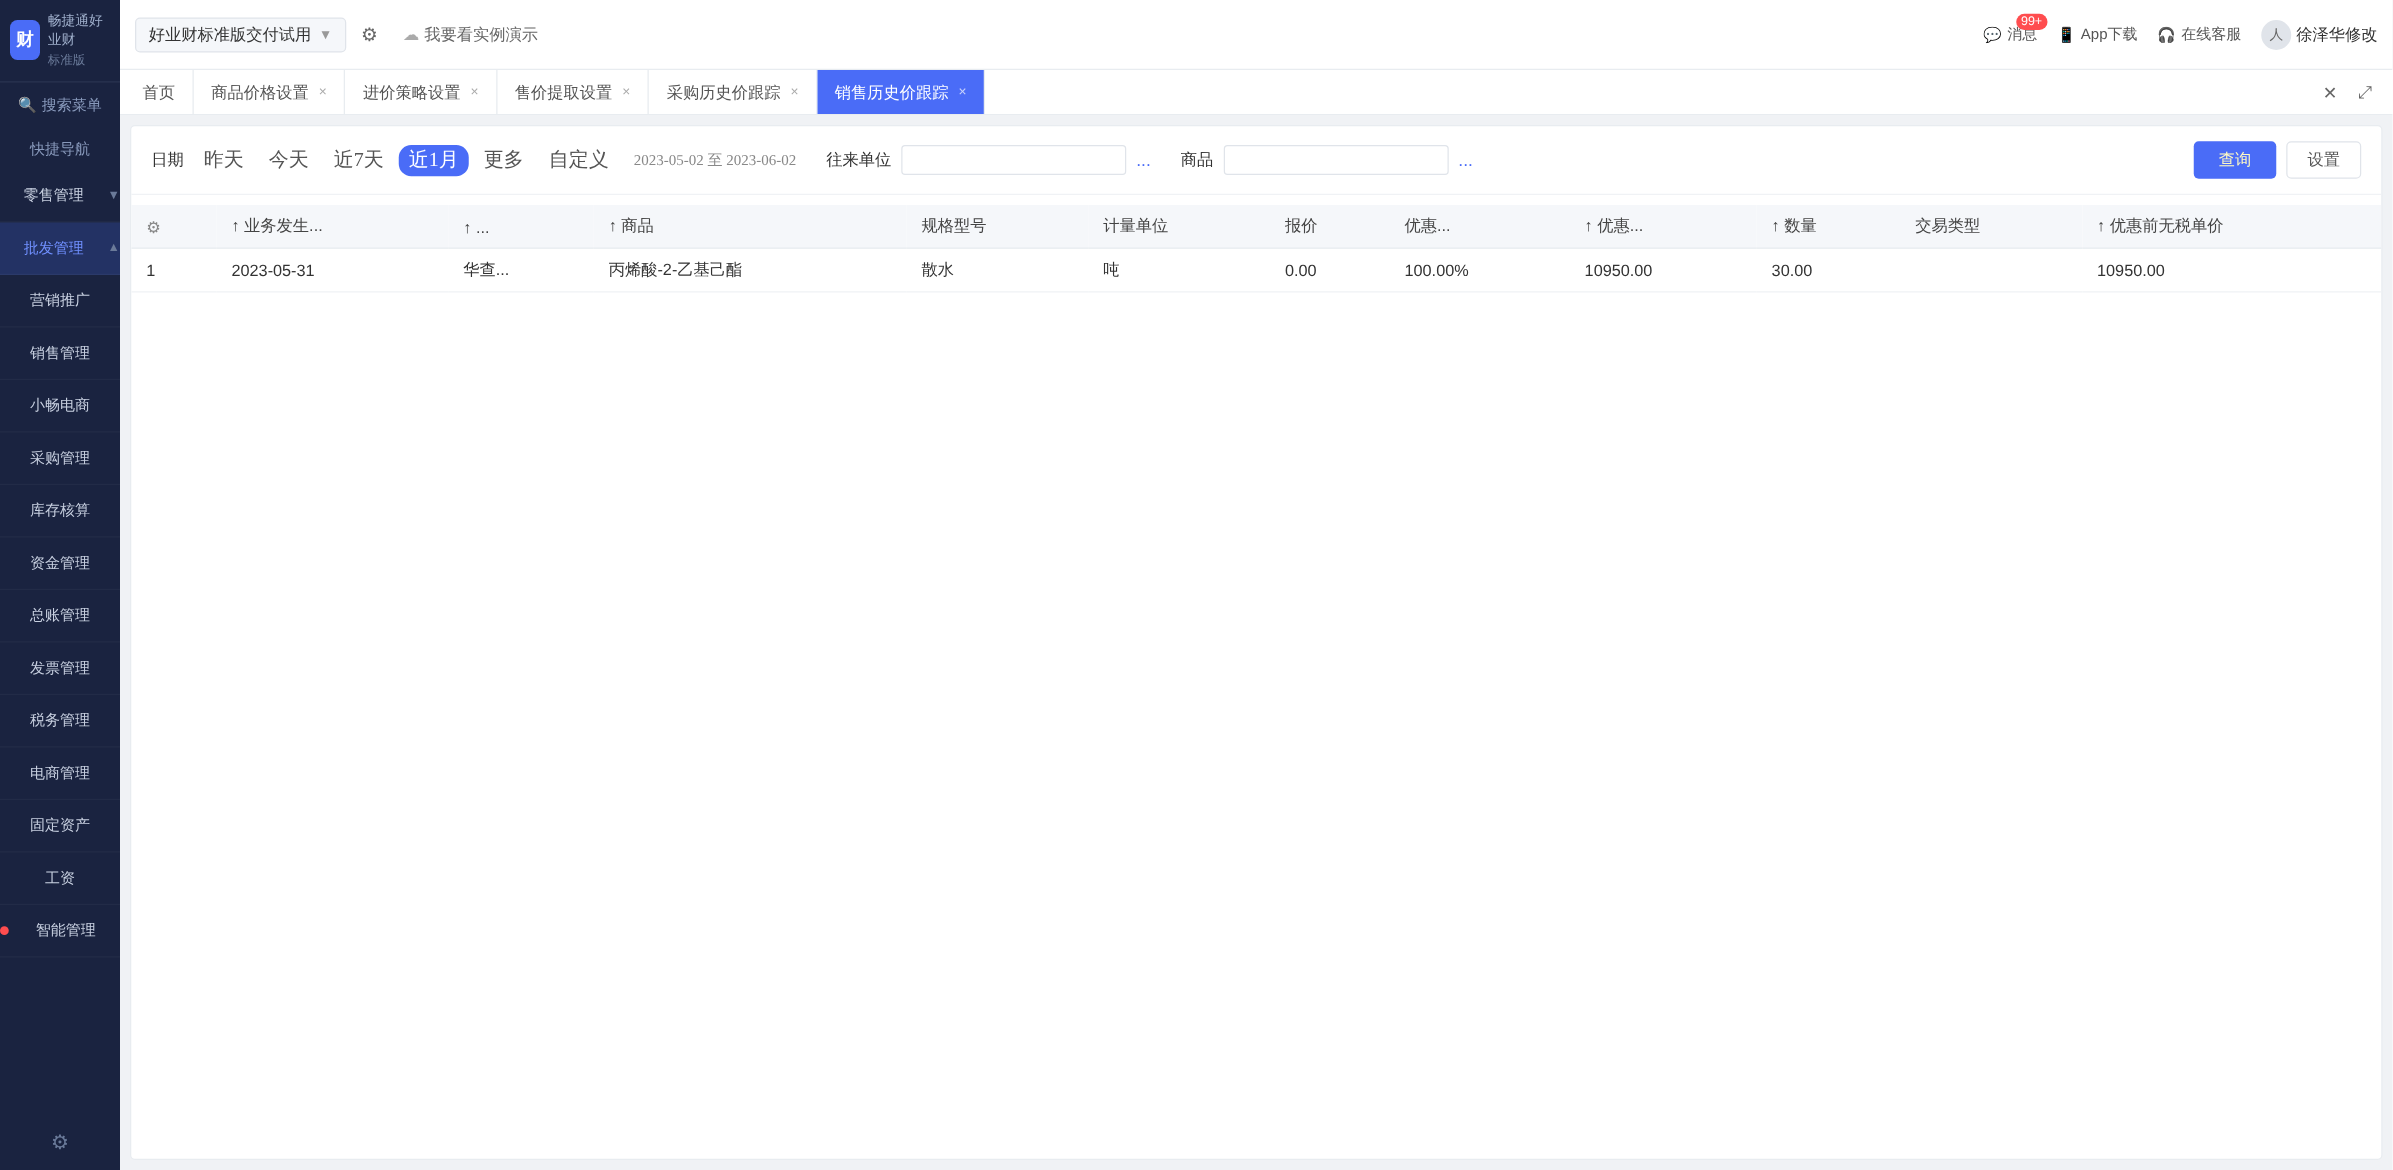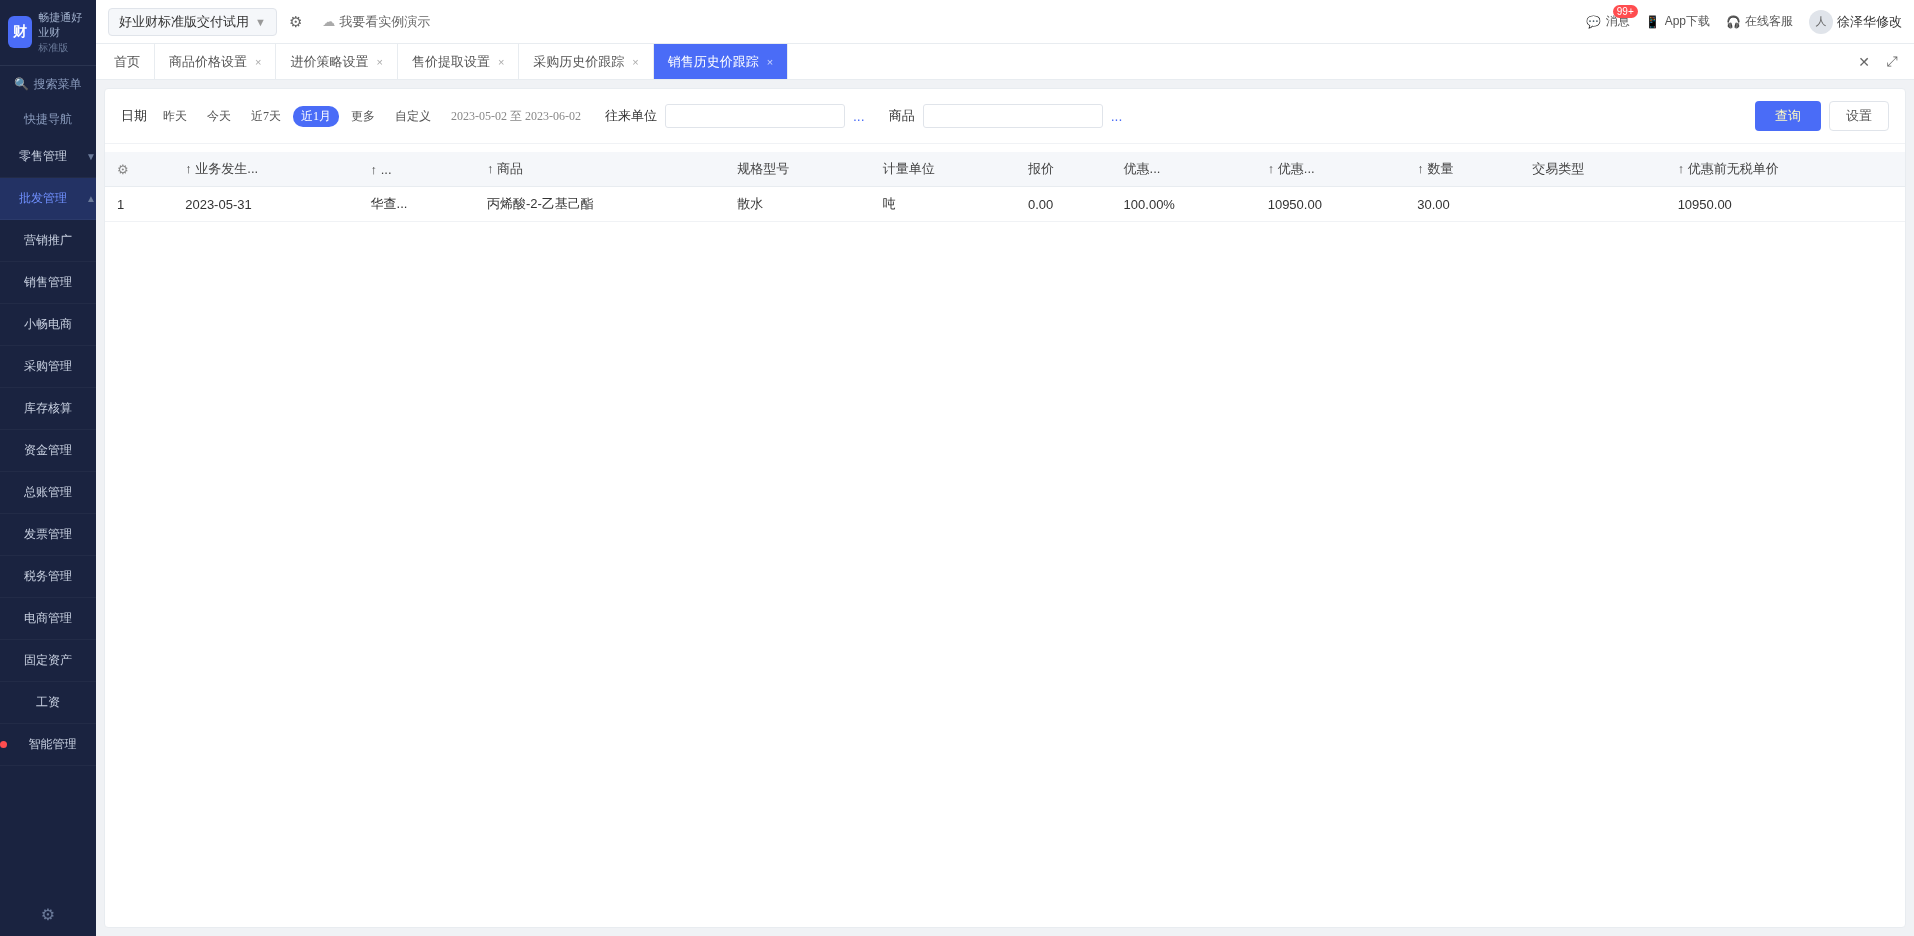--- a/index.html
+++ b/index.html
@@ -67,21 +67,21 @@
       font-size: 16px;
       cursor: pointer;
     }
 
     
     .main { flex: 1; display: flex; flex-direction: column; overflow: hidden; }
 
     
     .topbar {
       background: white;
-      height: 44px;
+      height: 56px;
       display: flex;
       align-items: center;
       padding: 0 12px;
       border-bottom: 1px solid #e8ecf0;
       gap: 8px;
     }
     .topbar-selector {
       display: flex; align-items: center; gap: 6px;
       background: #f5f7fa;
       border: 1px solid #e0e4ea;
@@ -233,21 +233,21 @@
     .filter-label {
       font-size: 13px;
       color: #333;
       white-space: nowrap;
     }
     .date-options {
       display: flex; align-items: center; gap: 4px;
     }
     .date-btn {
       padding: 2px 8px;
-      font-size: 12px;
+      font-size: 16px;
       color: #555;
       cursor: pointer;
       border-radius: 3px;
     }
     .date-btn.active {
       background: #4a6cf7;
       color: white;
       border-radius: 10px;
     }
     .date-range-text {

